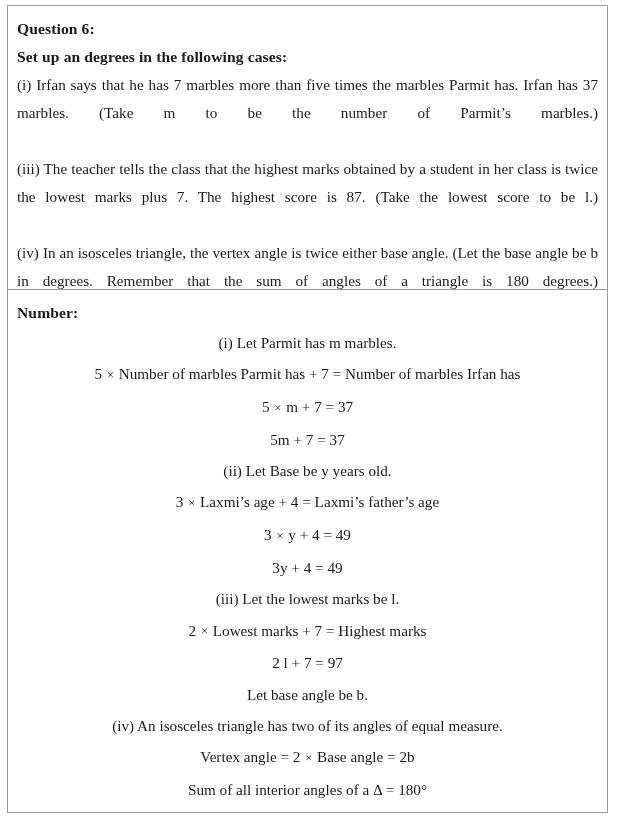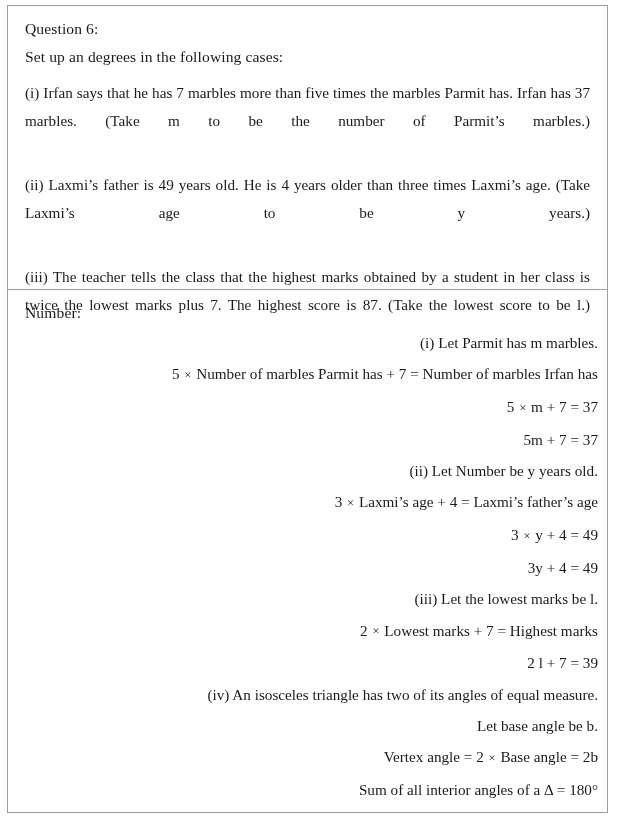--- a/index.html
+++ b/index.html
@@ -35,82 +35,81 @@
     height: 284px;
     padding-top: 9px;
     border-bottom: 1px solid #9b9b9b;
   }
 
   #answer-section {
     padding-top: 9px;
   }
 
   .heading {
-    font-weight: normal;
+    font-weight: bold;
     font-size: 15.6px;
     line-height: 28px;
     letter-spacing: 0.1px;
     white-space: nowrap;
-    margin-left: 8px;
   }
 
   .q-para {
     font-size: 15.2px;
     line-height: 28px;
     text-align: justify;
     text-justify: inter-word;
-    margin: 8px;
+    margin: 0;
   }
   .q-para::after {
     content: "";
     display: inline-block;
     width: 100%;
   }
 
   .a-line {
     font-size: 15.2px;
     line-height: 31.3px;
-    text-align: right;
+    text-align: center;
     margin: 0;
     white-space: nowrap;
   }
 
   .times {
     font-size: 12.5px;
     vertical-align: 0.5px;
     padding: 0 1px;
   }
 </style>
 </head>
 <body>
 
 <div id="page">
 
   <div class="section" id="question-section">
     <div class="heading">Question 6:</div>
     <div class="heading">Set up an degrees in the following cases:</div>
     <p class="q-para">(i) Irfan says that he has 7 marbles more than five times the marbles Parmit has. Irfan has 37 marbles. (Take m to be the number of Parmit’s marbles.)</p>
-    <p class="q-para">(ii) Laxmi’s father is 49 years old. He is 4 years older than three times Laxmi’s age. (Take Laxmi’s age to be y years.)</p>
     <p class="q-para">(iii) The teacher tells the class that the highest marks obtained by a student in her class is twice the lowest marks plus 7. The highest score is 87. (Take the lowest score to be l.)</p>
+    <p class="q-para">(iv) In an isosceles triangle, the vertex angle is twice either base angle. (Let the base angle be b in degrees. Remember that the sum of angles of a triangle is 180 degrees.)</p>
   </div>
 
   <div class="section" id="answer-section">
     <div class="heading">Number:</div>
     <div id="answer-lines">
         <p class="a-line">(i) Let Parmit has m marbles.</p>
         <p class="a-line">5 <span class="times">×</span> Number of marbles Parmit has + 7 = Number of marbles Irfan has</p>
         <p class="a-line">5 <span class="times">×</span> m + 7 = 37</p>
         <p class="a-line">5m + 7 = 37</p>
-        <p class="a-line">(ii) Let Number be y years old.</p>
+        <p class="a-line">(ii) Let Base be y years old.</p>
         <p class="a-line">3 <span class="times">×</span> Laxmi’s age + 4 = Laxmi’s father’s age</p>
         <p class="a-line">3 <span class="times">×</span> y + 4 = 49</p>
         <p class="a-line">3y + 4 = 49</p>
         <p class="a-line">(iii) Let the lowest marks be l.</p>
         <p class="a-line">2 <span class="times">×</span> Lowest marks + 7 = Highest marks</p>
-        <p class="a-line">2 l + 7 = 39</p>
+        <p class="a-line">2 l + 7 = 97</p>
+        <p class="a-line">Let base angle be b.</p>
         <p class="a-line">(iv) An isosceles triangle has two of its angles of equal measure.</p>
-        <p class="a-line">Let base angle be b.</p>
         <p class="a-line">Vertex angle = 2 <span class="times">×</span> Base angle = 2b</p>
         <p class="a-line">Sum of all interior angles of a Δ = 180°</p>
       </div>
   </div>
 
 </div>
 
 </body></html>

